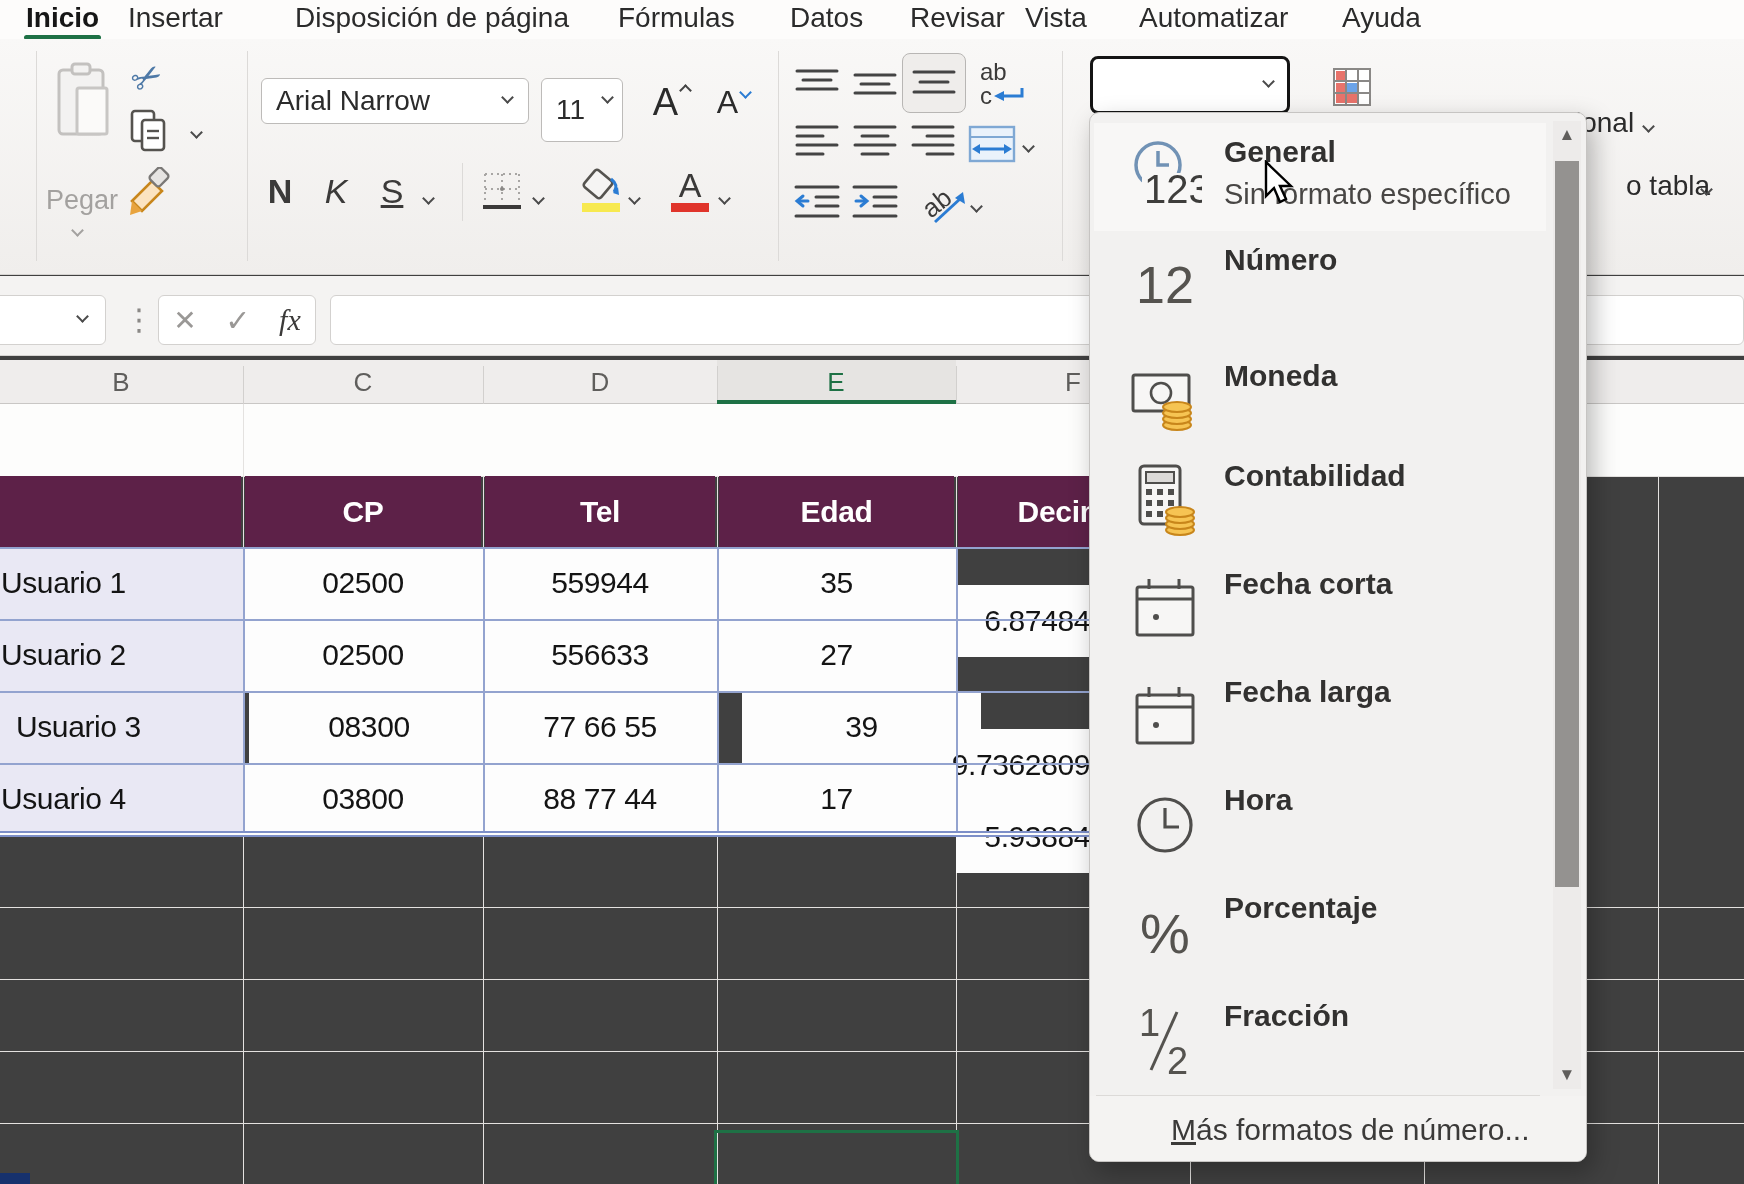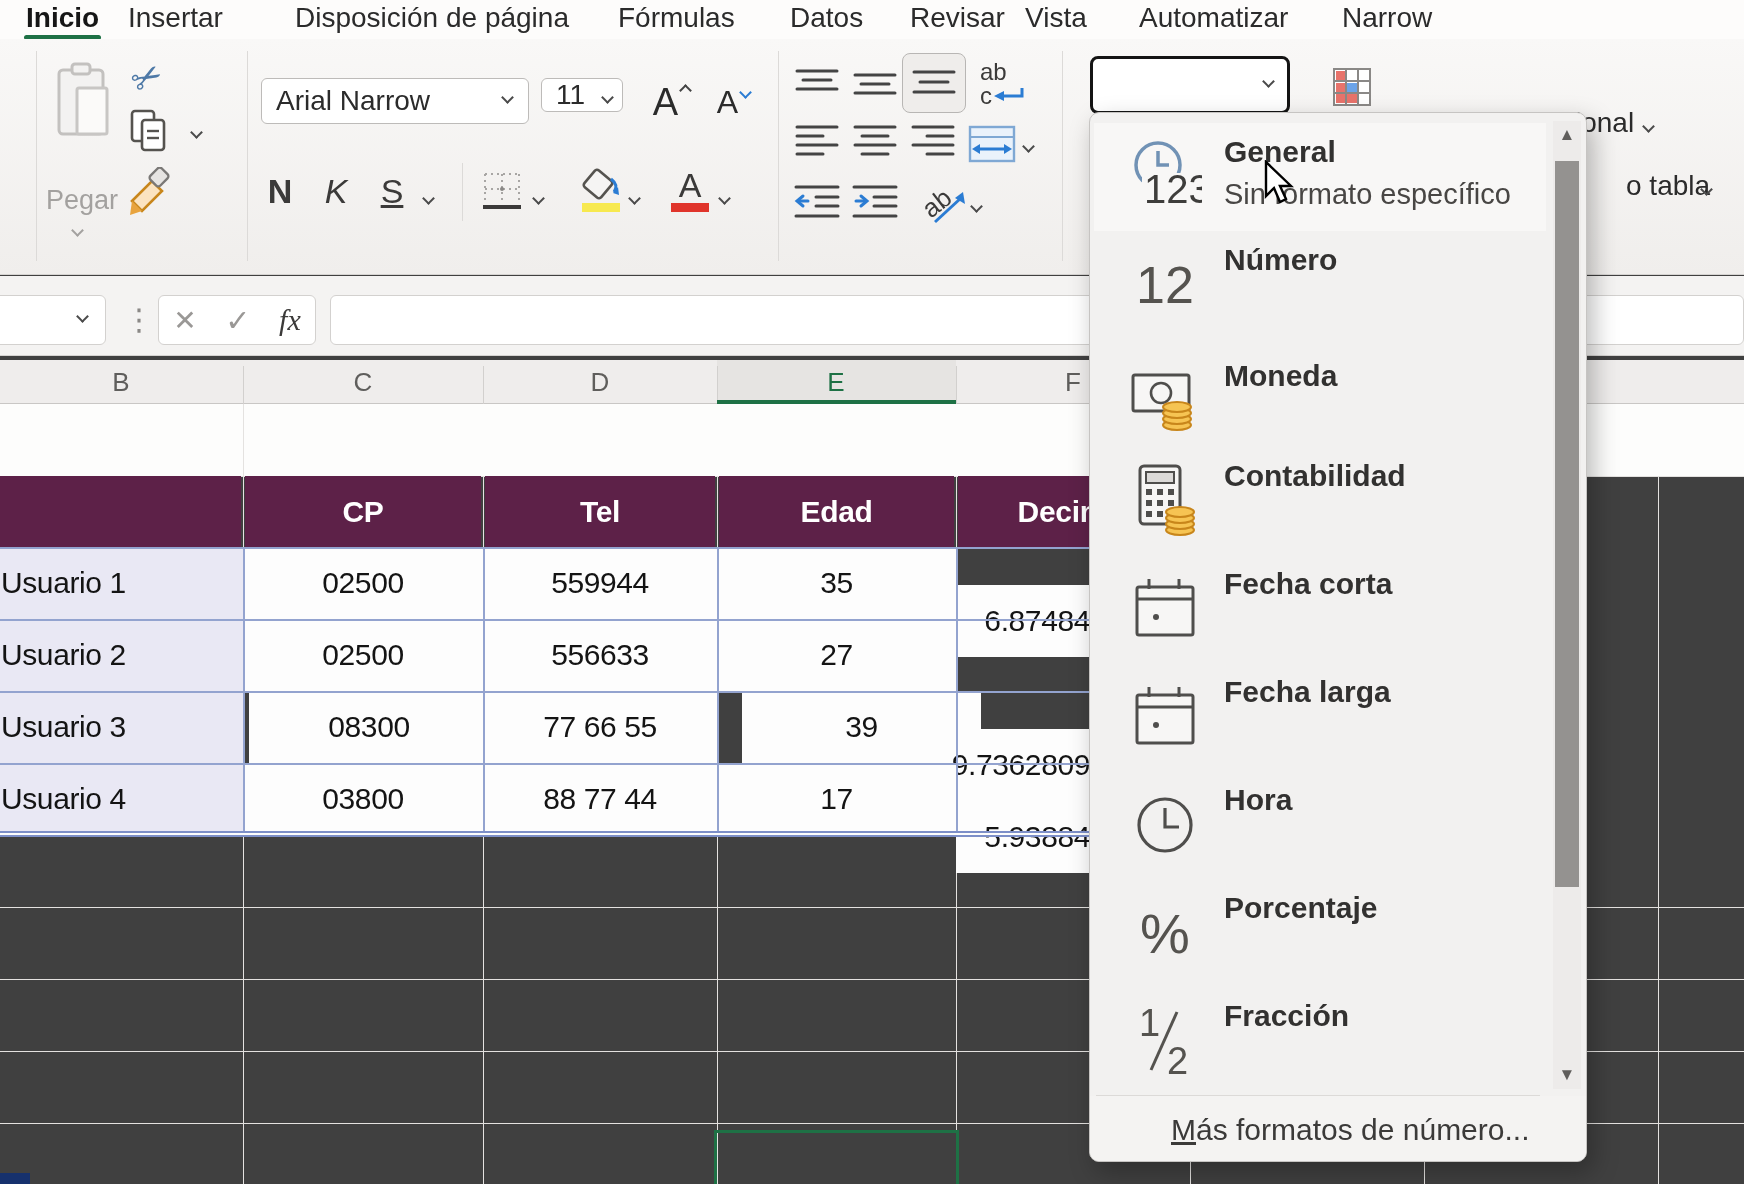--- a/index.html
+++ b/index.html
@@ -77,21 +77,21 @@
 
   <div id="menubar" class="abs">
     <span class="mtab active" style="left:26px">Inicio</span>
     <span class="mtab" style="left:128px">Insertar</span>
     <span class="mtab" style="left:295px">Disposición de página</span>
     <span class="mtab" style="left:618px">Fórmulas</span>
     <span class="mtab" style="left:790px">Datos</span>
     <span class="mtab" style="left:910px">Revisar</span>
     <span class="mtab" style="left:1025px">Vista</span>
     <span class="mtab" style="left:1139px">Automatizar</span>
-    <span class="mtab" style="left:1342px">Narrow</span>
+    <span class="mtab" style="left:1342px">Ayuda</span>
   </div>
 
   <div id="ribbon" class="abs">
     <div class="vsep" style="left:36px"></div>
     <div class="vsep" style="left:247px"></div>
     <div class="vsep" style="left:778px"></div>
     <div class="vsep" style="left:1062px"></div>
 
     <div class="iconbtn" style="left:50px; top:22px; width:64px; height:80px;">
       <svg width="58" height="78" viewBox="0 0 58 78">
@@ -127,21 +127,21 @@
       <svg width="20" height="20" viewBox="0 0 20 20">
           <path d="M3 3 h8 M3 3 v8" stroke="#55534F" stroke-width="2.4" fill="none"></path>
           <path d="M9 9 L17 17 M17 17 v-6 M17 17 h-6" stroke="#55534F" stroke-width="2.4" fill="none"></path>
         </svg>
     </div>
 
     <div class="ribbonbox" style="left:261px; top:39px; width:268px; height:46px; padding-left:14px;">
       <span>Arial Narrow</span>
       <span class="chv" style="position:absolute; right:16px; top:14px;"></span>
     </div>
-    <div class="ribbonbox" style="left:541px; top:39px; width:82px; height:34px; padding-left:14px;">
+    <div class="ribbonbox" style="left:541px; top:39px; width:82px; height:64px; padding-left:14px;">
       <span>11</span>
       <span class="chv" style="position:absolute; right:10px; top:14px;"></span>
     </div>
     <div class="iconbtn" style="left:644px; top:40px; width:52px; height:46px; font-size:38px; color:#2b2b2b;">A<span class="chv up" style="position:relative; top:-12px; left:3px; border-color:#444;"></span></div>
     <div class="iconbtn" style="left:706px; top:40px; width:52px; height:46px; font-size:32px; color:#2b2b2b;">A<span class="chv" style="position:relative; top:-10px; left:3px; border-color:#2B7CD3;"></span></div>
 
     <div class="iconbtn" style="left:258px; top:128px; width:44px; height:48px; font-size:34px; font-weight:bold; color:#3B3A39;">N</div>
     <div class="iconbtn" style="left:314px; top:128px; width:44px; height:48px; font-size:34px; font-style:italic; color:#3B3A39;">K</div>
     <div class="iconbtn" style="left:370px; top:128px; width:44px; height:48px; font-size:34px; text-decoration:underline; color:#3B3A39;">S</div>
     <div class="abs" style="left:424px; top:150px;"><span class="chv"></span></div>
@@ -364,21 +364,21 @@
   <div class="cell ctr" style="left:717px; top:547px; width:239px;">35</div>
   <div class="cell rgt" style="left:956px; top:547px; width:140px;">6.87484</div>
   <div class="cell" style="left:1096px; top:547px; width:94px;"></div>
 
   <div class="cell lav" style="left:0; top:619px; width:243px; padding-left:1px;">Usuario 2</div>
   <div class="cell ctr" style="left:243px; top:619px; width:240px;">02500</div>
   <div class="cell ctr" style="left:483px; top:619px; width:234px;">556633</div>
   <div class="cell ctr" style="left:717px; top:619px; width:239px;">27</div>
   <div class="cell" style="left:1096px; top:619px; width:94px;"></div>
 
-  <div class="cell lav" style="left:0; top:691px; width:243px; padding-left:1px;">Usuario 3</div>
+  <div class="cell lav" style="left:0; top:691px; width:243px; padding-left:16px;">Usuario 3</div>
   <div class="cell ctr" style="left:249px; top:691px; width:240px;">08300</div>
   <div class="cell ctr" style="left:483px; top:691px; width:234px;">77 66 55</div>
   <div class="cell ctr" style="left:717px; top:691px; width:239px;margin-left:25px;">39</div>
   <div class="cell rgt" style="left:956px; top:691px; width:140px;">9.7362809</div>
   <div class="cell" style="left:1096px; top:691px; width:94px;"></div>
 
   <div class="cell lav" style="left:0; top:763px; width:243px; padding-left:1px;">Usuario 4</div>
   <div class="cell ctr" style="left:243px; top:763px; width:240px;">03800</div>
   <div class="cell ctr" style="left:483px; top:763px; width:234px;">88 77 44</div>
   <div class="cell ctr" style="left:717px; top:763px; width:239px;">17</div>

